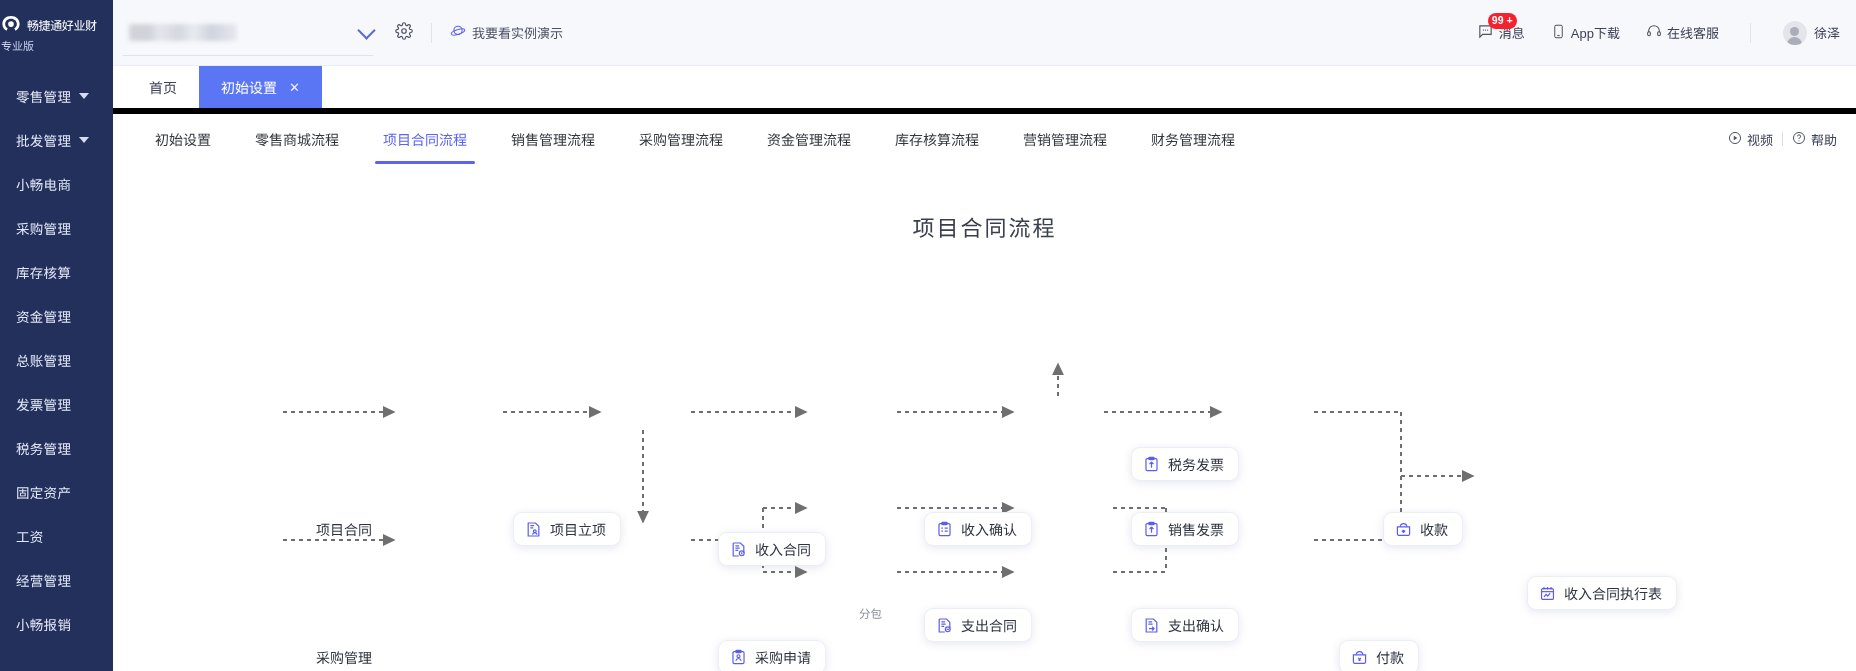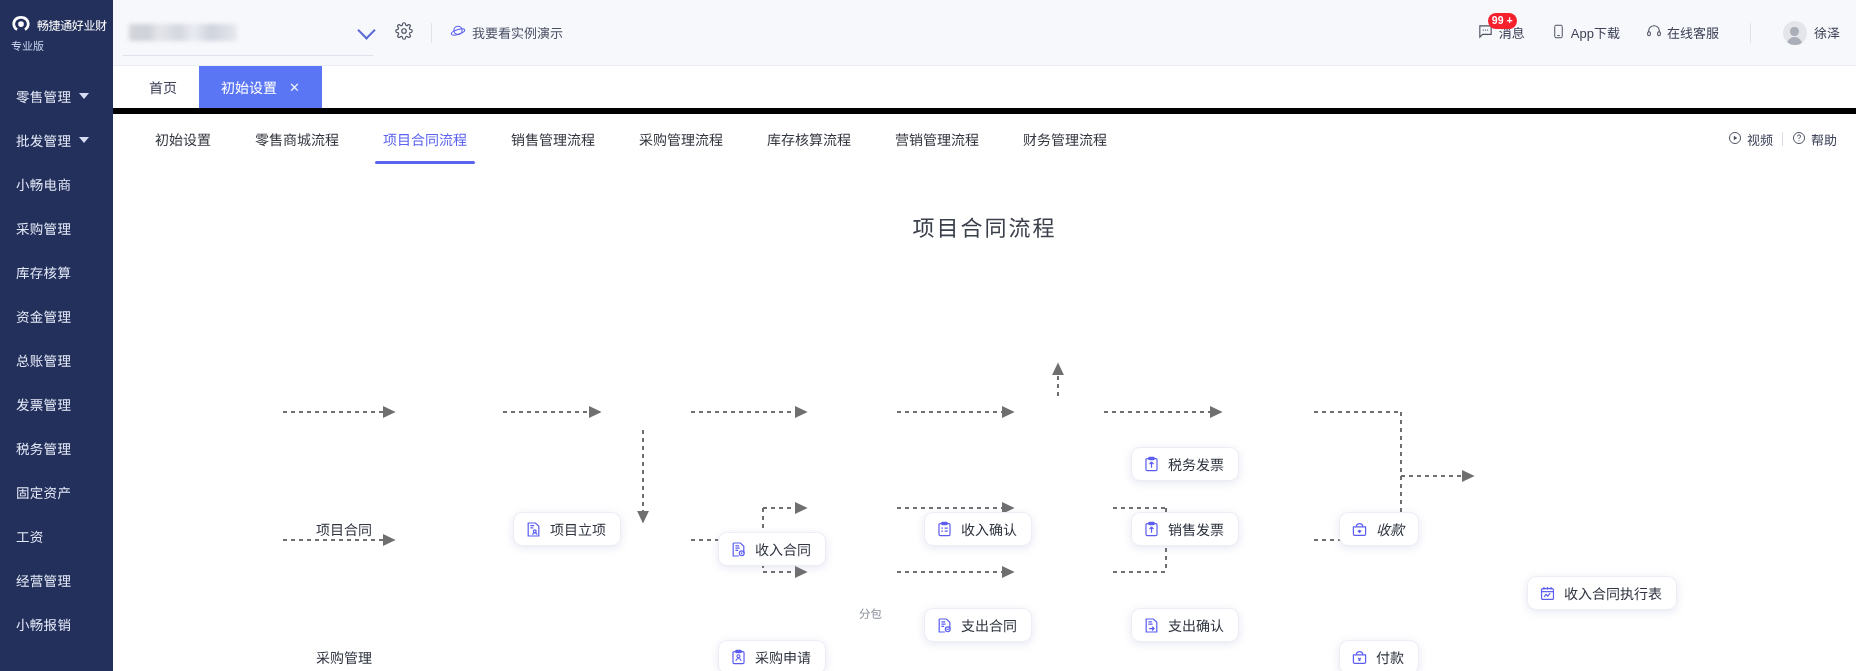--- a/index.html
+++ b/index.html
@@ -8,21 +8,21 @@
     font-family: "Liberation Sans", "DejaVu Sans", sans-serif;
     background: #ffffff; overflow: hidden;
   }
   .app { position: relative; width: 1856px; height: 671px; display: flex; background:#fff; }
 
   
   .sidebar {
     width: 113px; flex: 0 0 113px; background: #23305c; color: #e8ebf5;
     padding-top: 0; position: relative; z-index: 5;
   }
-  .logo-box { height: 66px; display: flex; flex-direction: column; justify-content: center; padding-left: 10px; }
+  .logo-box { height: 66px; display: flex; flex-direction: column; justify-content: center; }
   .logo-row { display: flex; align-items: center; gap: 5px; }
   .logo-mark { width: 22px; height: 22px; flex: 0 0 22px; position: relative; }
   .logo-mark svg { display:block; }
   .logo-text { font-size: 12px; color: #ffffff; white-space: nowrap; letter-spacing: -0.4px; }
   .logo-sub { font-size: 11px; color: #c9d2ee; margin-top: 1px; padding-left:1px; }
   .menu { margin-top: 8px; }
   .menu-item {
     height: 44px; display: flex; align-items: center; padding-left: 16px;
     font-size: 13.5px; color: #e3e8f6; cursor: pointer; letter-spacing: .3px;
   }
@@ -281,20 +281,23 @@
       <div class="stab active">
           <span>项目合同流程</span>
         </div>
       <div class="stab">
           <span>销售管理流程</span>
         </div>
       <div class="stab">
           <span>采购管理流程</span>
         </div>
       <div class="stab">
+          <span>资金管理流程</span>
+        </div>
+      <div class="stab">
           <span>库存核算流程</span>
         </div>
       <div class="stab">
           <span>营销管理流程</span>
         </div>
       <div class="stab">
           <span>财务管理流程</span>
         </div>
 
       <div class="sectionbar-right">
@@ -434,21 +437,21 @@
           <span class="ico">
             <svg viewBox="0 0 24 24" width="17" height="17" fill="none" stroke="#5b5df0" stroke-width="1.7">
               <rect x="4.2" y="3.6" width="15.6" height="17" rx="1.8"></rect>
               <rect x="8.2" y="1.8" width="7.6" height="3.4" rx="1.2"></rect>
               <path d="M12 16.6V9.2M12 8.4 9.2 11.6M12 8.4l2.8 3.2"></path>
             </svg>
           </span>
           <span>销售发票</span>
         </div>
 
-        <div class="node" style="left:1226px; top:348px;font-style:italic;">
+        <div class="node" style="left:1270px; top:348px;">
           <span class="ico">
             <svg viewBox="0 0 24 24" width="17" height="17" fill="none" stroke="#5b5df0" stroke-width="1.7">
               <path d="M3.4 8.2h17.2v10.2a2 2 0 0 1-2 2H5.4a2 2 0 0 1-2-2z"></path>
               <path d="M7.4 8.2c0-2.6 2-4.4 4.6-4.4s4.6 1.8 4.6 4.4"></path>
               <path d="M9.6 13.4 12 16l2.4-2.6"></path>
                 <path d="M12 12.4V16"></path>
             </svg>
           </span>
           <span>收款</span>
         </div>

